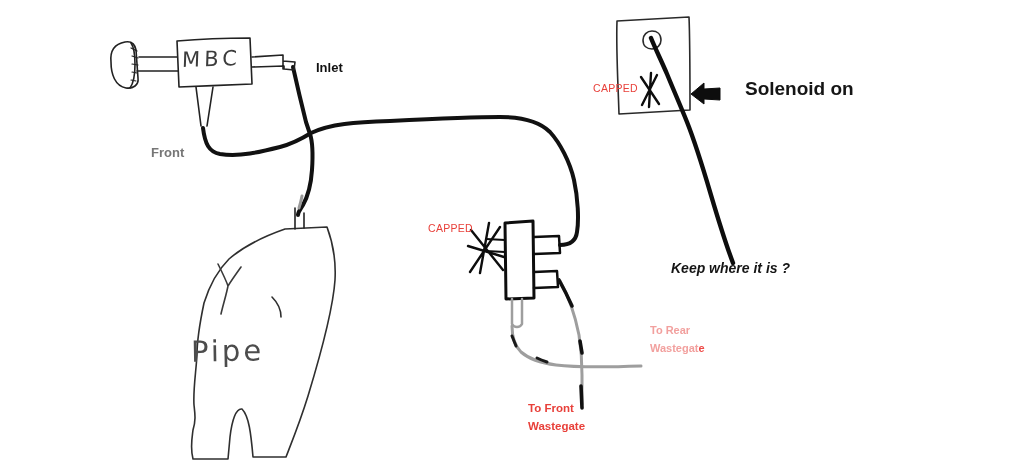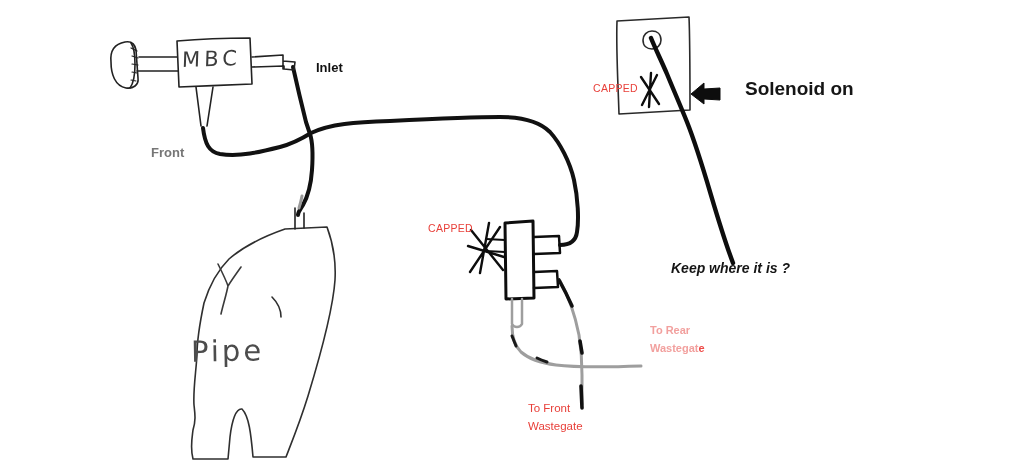--- a/index.html
+++ b/index.html
@@ -22,21 +22,21 @@
   .lbl-pipe{
     left:191px;top:334px;font-size:29px;color:#4c4c4c;
     font-family:"DejaVu Sans", sans-serif;letter-spacing:3px;
     transform:rotate(-1deg);
   }
   .lbl-capped{font-size:10.5px;font-weight:normal;color:#e8403a;letter-spacing:0.3px;}
   .lbl-capped-mid{left:428px;top:222px;}
   .lbl-capped-sol{left:593px;top:82px;}
   .lbl-solenoid{left:745px;top:76px;font-size:19px;font-weight:bold;color:#151515;line-height:26px;}
   .lbl-keep{left:671px;top:260px;font-size:14px;font-weight:bold;color:#151515;font-style:italic;}
-  .lbl-frontwg{left:528px;top:399px;font-size:11.5px;font-weight:normal;color:#e8403a;line-height:18px;}
+  .lbl-frontwg{left:528px;top:399px;font-size:11.5px;font-weight:bold;color:#e8403a;line-height:18px;}
   .lbl-rearwg{left:650px;top:321px;font-size:11px;font-weight:bold;color:#f2a09e;line-height:18px;}
   .lbl-rearwg .accent{color:#ee4b48;}
 </style>
 </head>
 <body>
 
 <div id="canvas">
 
   <svg id="sketch" width="1024" height="467" viewBox="0 0 1024 467">
 

